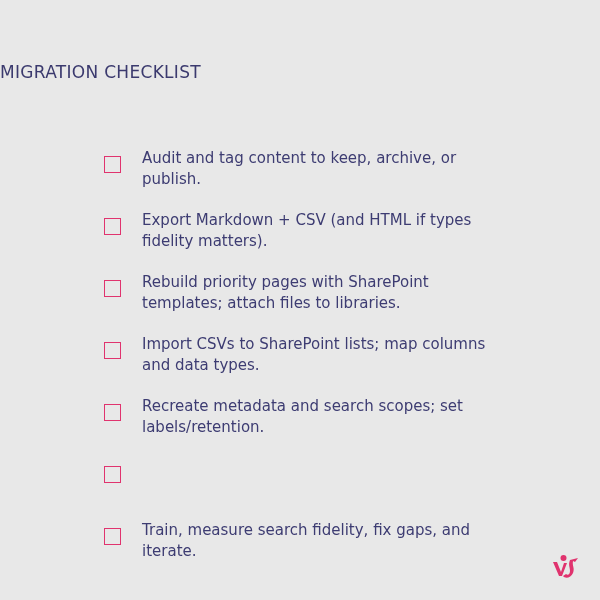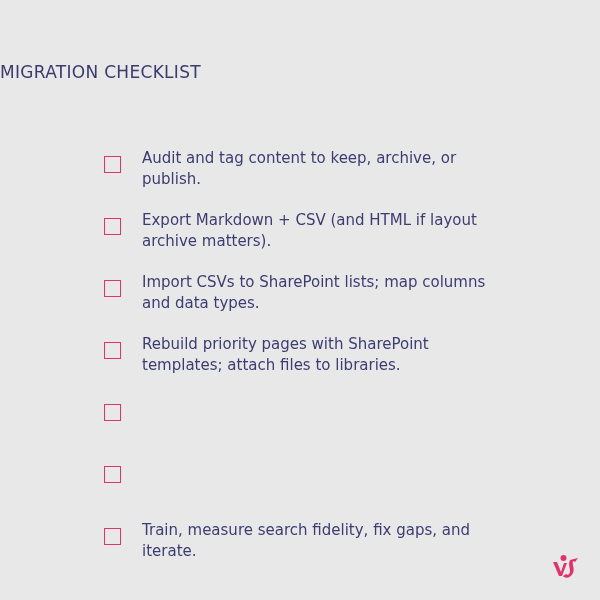--- a/index.html
+++ b/index.html
@@ -56,32 +56,33 @@
 
 <div class="title">MIGRATION CHECKLIST</div>
 
 <div class="list">
   <div class="item">
     <span class="box"></span>
     <span class="text">Audit and tag content to keep, archive, or publish.</span>
   </div>
   <div class="item">
     <span class="box"></span>
-    <span class="text">Export Markdown + CSV (and HTML if layout archive matters).</span>
+    <span class="text">Export Markdown + CSV (and HTML if types fidelity matters).</span>
+  </div>
+  <div class="item">
+    <span class="box"></span>
+    <span class="text">Rebuild priority pages with SharePoint templates; attach files to libraries.</span>
   </div>
   <div class="item">
     <span class="box"></span>
     <span class="text">Import CSVs to SharePoint lists; map columns and data types.</span>
   </div>
   <div class="item">
     <span class="box"></span>
-    <span class="text">Rebuild priority pages with SharePoint templates; attach files to libraries.</span>
-  </div>
-  <div class="item">
-    <span class="box"></span>
+    <span class="text">Recreate metadata and search scopes; set labels/retention.</span>
   </div>
   <div class="item">
     <span class="box"></span>
   </div>
   <div class="item">
     <span class="box"></span>
     <span class="text">Train, measure search fidelity, fix gaps, and iterate.</span>
   </div>
 </div>
 

